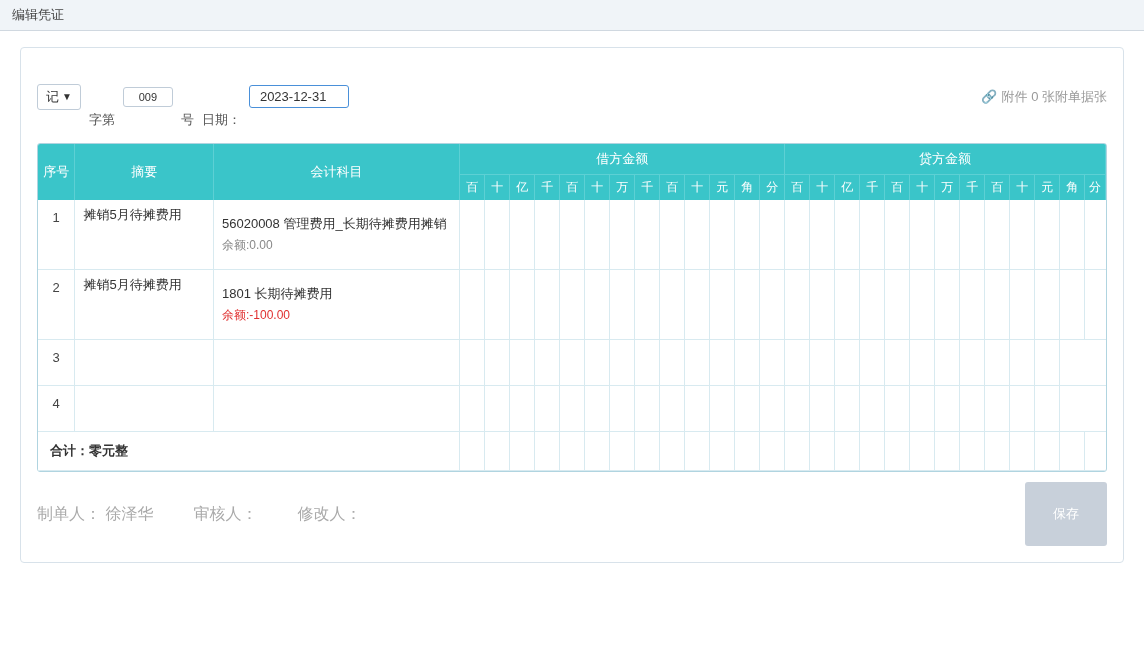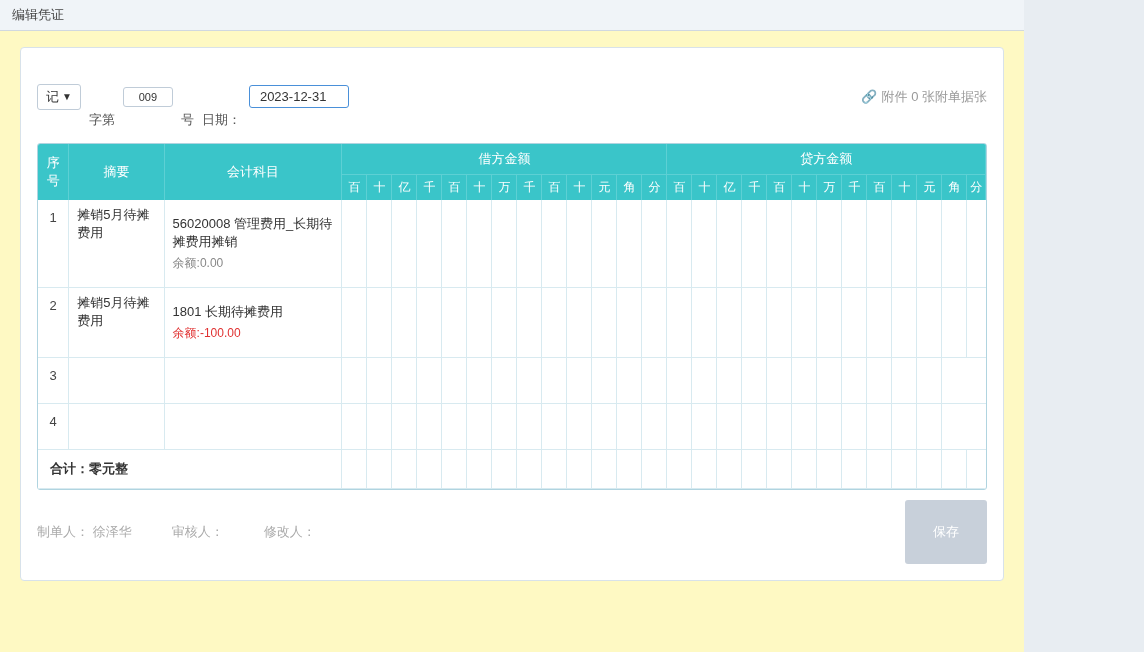--- a/index.html
+++ b/index.html
@@ -3,23 +3,23 @@
   <meta charset="utf-8">
   <style>
     * { box-sizing: border-box; margin: 0; padding: 0; }
     body {
       font-family: 'Microsoft YaHei', Arial, sans-serif;
       font-size: 13px;
       background: #e8edf2;
       color: #333;
     }
     .window {
-      width: 1024px;
+      width: 1144px;
       min-height: 652px;
-      background: #fef9c3;
+      background: #ffffff;
       display: flex;
       flex-direction: column;
     }
     .title-bar {
       background: #f0f4f8;
       border-bottom: 1px solid #d0d8e0;
       padding: 6px 12px;
       font-size: 13px;
       color: #444;
     }
@@ -185,21 +185,21 @@
     .footer-row {
       padding-top: 10px;
       display: flex;
       align-items: center;
       justify-content: space-between;
     }
     .footer-info {
       display: flex;
       gap: 40px;
       color: #aaa;
-      font-size: 13px;
+      font-size: 16px;
     }
     .save-btn {
       background: #c8d0da;
       color: #fff;
       border: none;
       border-radius: 3px;
       padding: 23px 28px;
       font-size: 13px;
       cursor: pointer;
     }

